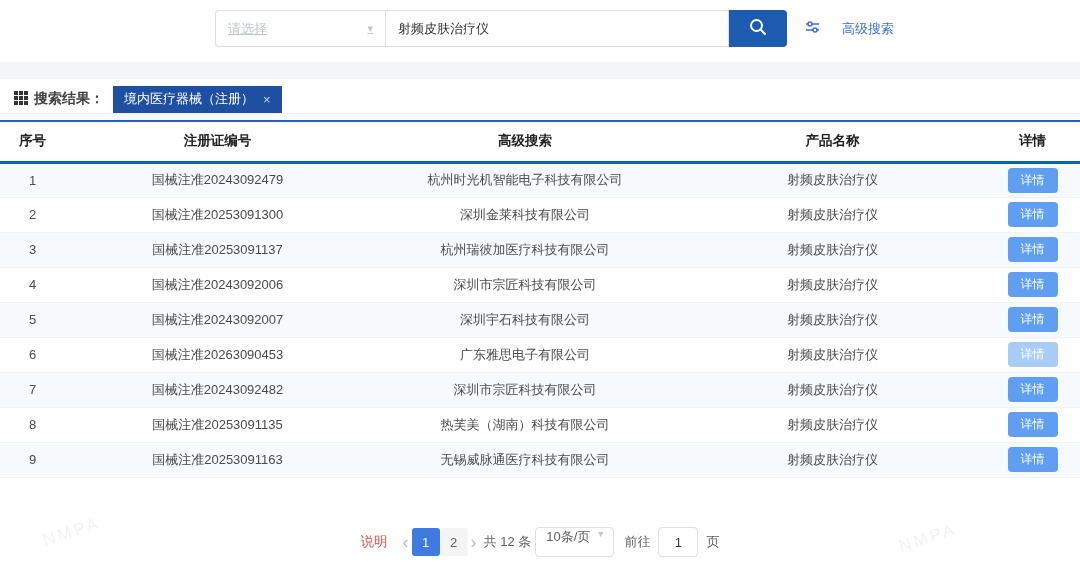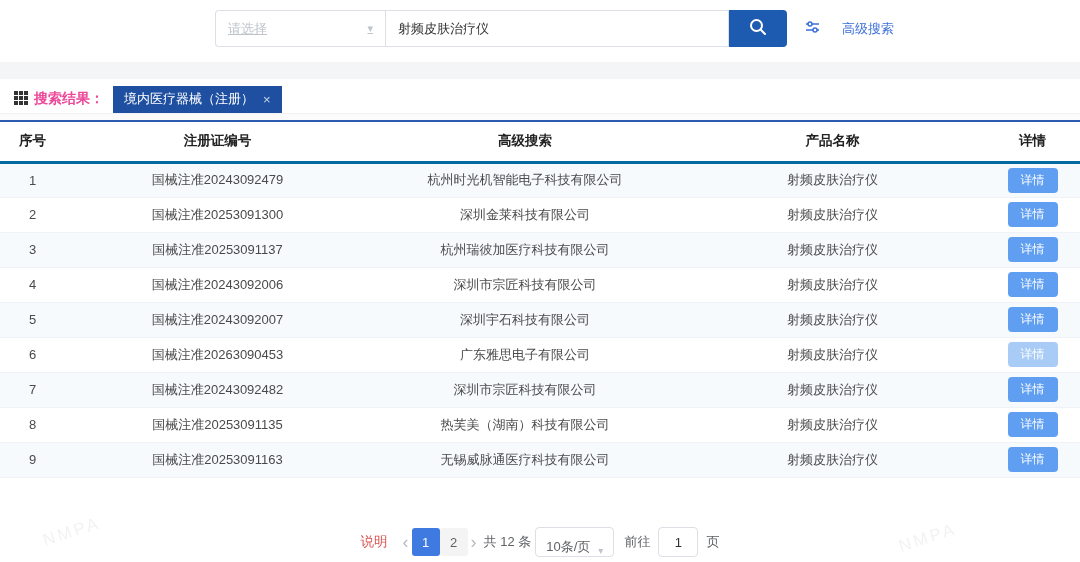--- a/index.html
+++ b/index.html
@@ -27,21 +27,21 @@
     display:flex; align-items:center; justify-content:center; cursor:pointer;
   }
   .advanced {
     margin-left:18px; display:flex; align-items:center; gap:22px;
     color:#3a6fd8; font-size:13px; cursor:pointer; align-self:center;
   }
 
   
   .band { position:absolute; top:62px; left:0; width:1080px; height:17px; background:#f4f5f7; }
   .results { position:absolute; top:84px; left:14px; height:30px; display:flex; align-items:center; gap:9px; }
-  .results-label { font-weight:bold; font-size:14px; color:#ec4899; display:flex; align-items:center; gap:6px; }
+  .results-label { font-weight:bold; font-size:14px; color:#404040; display:flex; align-items:center; gap:6px; }
   .tag {
     background:#1f4fa0; color:#fff; border-radius:0; height:27px;
     display:flex; align-items:center; padding:0 11px; font-size:13px; gap:9px;
   }
   .tag-close { color:rgba(255,255,255,0.75); font-size:13px; cursor:pointer; line-height:1; }
   .substrip { position:absolute; top:113px; left:0; width:1080px; height:7px; background:#fbfbfc; border-top:1px solid #f1f1f3; }
   .table-topline { position:absolute; top:120px; left:0; width:1080px; height:2px; background:#2b5cb0; }
 
   
   table { position:absolute; top:122px; left:0; width:1080px; border-collapse:collapse; table-layout:fixed; }
@@ -71,21 +71,21 @@
   .note-link { color:#d9534f; font-size:13.5px; cursor:pointer; margin-right:12px; }
   .pg-arrow { color:#b7bcc4; font-size:18px; line-height:1; cursor:pointer; padding:0 3px; background:none; border:none; font-family:inherit; }
   .pg-num {
     width:28px; height:28px; border:none; border-radius:3px; background:#f4f4f5;
     color:#606266; font-size:13px; cursor:pointer; font-family:inherit;
   }
   .pg-num.active { background:#3f7ae0; color:#fff; }
   .pg-total { color:#606266; font-size:13px; margin:0 4px; }
   .pg-size {
     height:30px; border:1px solid #dcdfe6; border-radius:4px; background:#fff;
-    display:flex; align-items:flex-end; gap:8px; padding:0 10px; color:#606266;
+    display:flex; align-items:flex-start; gap:8px; padding:0 10px; color:#606266;
     font-size:13px; cursor:pointer;
   }
   .pg-size .chev { color:#c0c4cc; font-size:10px; }
   .pg-goto { display:flex; align-items:center; gap:8px; color:#606266; font-size:13px; margin-left:10px; }
   .goto-input {
     width:40px; height:30px; border:1px solid #dcdfe6; border-radius:4px;
     text-align:center; font-size:13px; color:#333; outline:none; font-family:inherit;
   }
 
   

